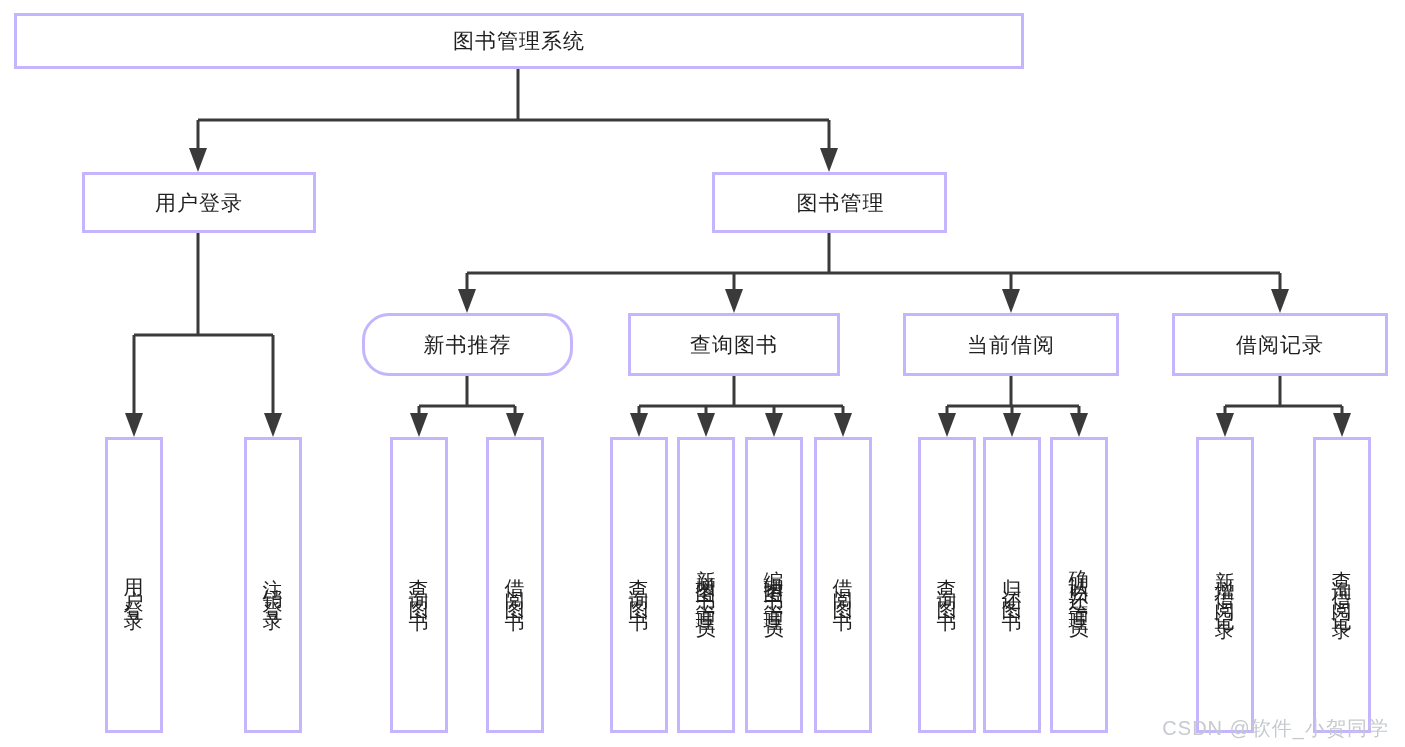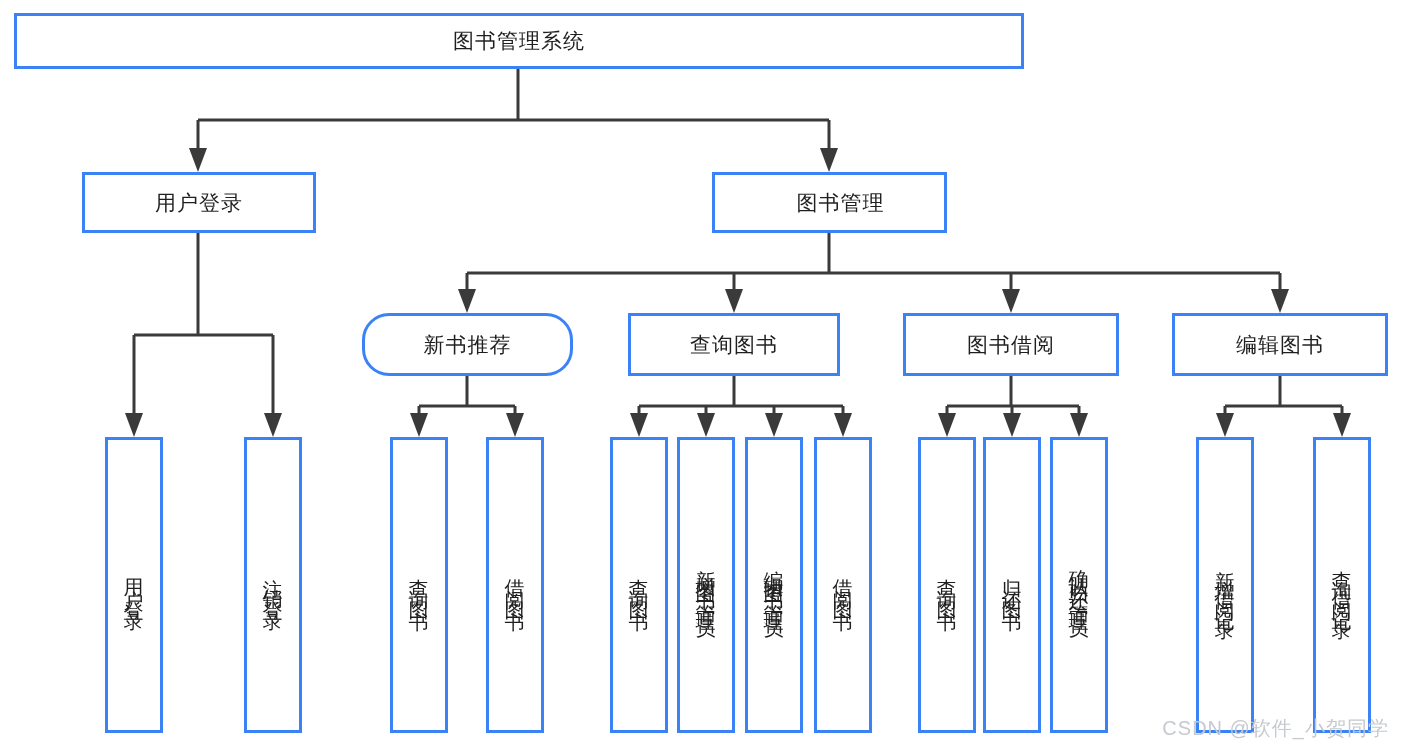--- a/index.html
+++ b/index.html
@@ -12,21 +12,21 @@
     overflow: hidden;
   }
   .connectors {
     position: absolute;
     left: 0; top: 0;
     width: 1405px; height: 747px;
   }
   .node {
     position: absolute;
     background: #ffffff;
-    border: 3px solid #3b82f6;
+    border: 3px solid #c4b5fd;
     box-sizing: border-box;
     display: flex;
     align-items: center;
     justify-content: center;
     color: #1f1f1f;
     text-align: center;
   }
   .hnode { font-size: 21px; letter-spacing: 1px; }
   .leaf {
     writing-mode: vertical-rl;
@@ -85,22 +85,22 @@
     </g>
   </svg>
 
   <div class="node hnode" style="left:14px; top:13px; width:1010px; height:56px;">图书管理系统</div>
 
   <div class="node hnode" style="left:82px; top:172px; width:234px; height:61px;">用户登录</div>
   <div class="node hnode" style="left:712px; top:172px; width:235px; height:61px;padding-left:22px;">图书管理</div>
 
   <div class="node hnode" style="left:362px; top:313px; width:211px; height:63px;border-radius:27px;">新书推荐</div>
   <div class="node hnode" style="left:628px; top:313px; width:212px; height:63px;">查询图书</div>
-  <div class="node hnode" style="left:903px; top:313px; width:216px; height:63px;">图书借阅</div>
-  <div class="node hnode" style="left:1172px; top:313px; width:216px; height:63px;">编辑图书</div>
+  <div class="node hnode" style="left:903px; top:313px; width:216px; height:63px;">当前借阅</div>
+  <div class="node hnode" style="left:1172px; top:313px; width:216px; height:63px;">借阅记录</div>
 
   <div class="node leaf ls-s" style="left:105px; top:437px; width:58px; height:296px;">用户登录</div>
   <div class="node leaf ls-s" style="left:244px; top:437px; width:58px; height:296px;">注销登录</div>
 
   <div class="node leaf ls-s" style="left:390px; top:437px; width:58px; height:296px;">查询图书</div>
   <div class="node leaf ls-s" style="left:486px; top:437px; width:58px; height:296px;">借阅图书</div>
 
   <div class="node leaf ls-s" style="left:610px; top:437px; width:58px; height:296px;">查询图书</div>
   <div class="node leaf ls-l" style="left:677px; top:437px; width:58px; height:296px;">新增图书（管理员）</div>
   <div class="node leaf ls-l" style="left:745px; top:437px; width:58px; height:296px;">编辑图书（管理员）</div>

